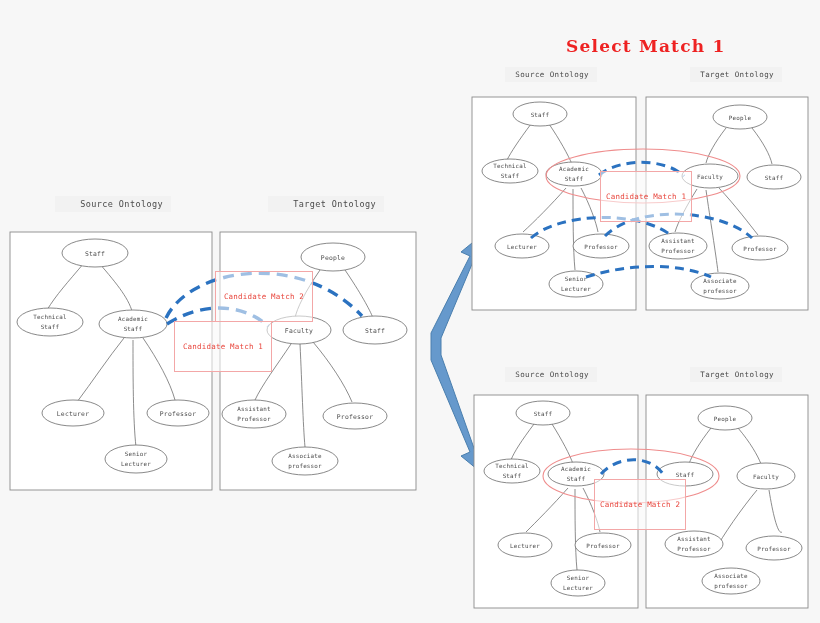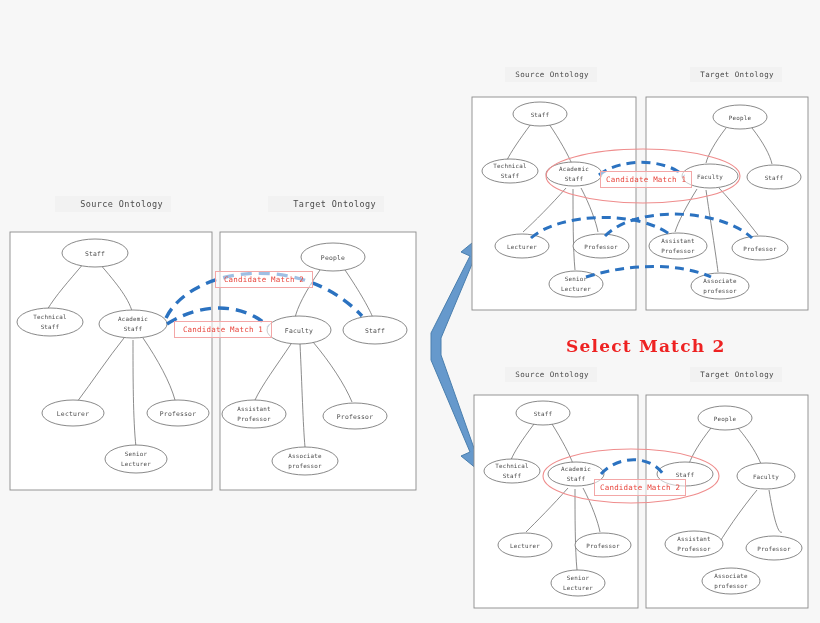--- a/index.html
+++ b/index.html
@@ -34,21 +34,21 @@
     white-space:nowrap;
   }
   .match-tag{
     position:absolute;
     border:1px solid #f3a7a7;
     background:rgba(255,255,255,0.55);
     color:#e8453c;
     font-family:"DejaVu Sans Mono", monospace;
     font-size:7.5px;
     letter-spacing:0.2px;
-    padding:3px 5px;
+    padding:20px 5px;
     white-space:nowrap;
     text-align:center;
     filter:blur(0.25px);
   }
   text.nodelbl{
     font-family:"DejaVu Sans Mono", monospace;
     fill:#4c4c4c;
     font-size:6.4px;
     text-anchor:middle;
     letter-spacing:0.2px;
@@ -132,20 +132,21 @@
     <path class="dashlink" d="M167,324 C205,300 245,305 268,326"></path>
   </svg>
 
   <div class="match-tag" style="left:215px;top:271px;width:86px;">Candidate Match 2</div>
   <div class="match-tag" style="left:174px;top:321px;width:86px;">Candidate Match 1</div>
 
   <svg class="layer">
     <polygon class="arrow" points="483,234 461,252 470,256 431,333 431,360 470,452 461,456 483,474 484,447 475,451 441,355 441,338 475,257 484,261"></polygon>
   </svg>
 
+  <div class="section-title" style="left:566px;top:36px;">Select Match 1</div>
   <div class="panel-label" style="left:505px;top:67px;width:76px;font-size:7.5px;">Source Ontology</div>
   <div class="panel-label" style="left:690px;top:67px;width:76px;font-size:7.5px;">Target Ontology</div>
 
   <svg class="layer">
     <rect class="panelbox" x="472" y="97" width="164" height="213"></rect>
     <rect class="panelbox" x="646" y="97" width="162" height="213"></rect>
 
     <path class="edge" d="M531,124 C519,140 511,152 507,160"></path>
     <path class="edge" d="M549,124 C560,140 568,155 572,164"></path>
     <path class="edge" d="M566,188 C551,205 534,222 523,232"></path>
@@ -202,21 +203,20 @@
     <path class="dashlink thin" d="M599,175 C620,158 665,158 684,176"></path>
     <path class="dashlink thin" d="M531,238 C560,212 640,210 672,236"></path>
     <path class="dashlink thin" d="M605,236 C635,205 720,208 752,238"></path>
     <path class="dashlink thin" d="M586,277 C630,263 680,263 711,277"></path>
 
     <ellipse class="highlight" cx="643" cy="176" rx="97" ry="27"></ellipse>
   </svg>
 
   <div class="match-tag" style="left:600px;top:171px;width:80px;">Candidate Match 1</div>
 
-  <div class="section-title" style="left:566px;top:336px;">Select Match 2</div>
   <div class="panel-label" style="left:505px;top:367px;width:76px;font-size:7.5px;">Source Ontology</div>
   <div class="panel-label" style="left:690px;top:367px;width:76px;font-size:7.5px;">Target Ontology</div>
 
   <svg class="layer">
     <rect class="panelbox" x="474" y="395" width="164" height="213"></rect>
     <rect class="panelbox" x="646" y="395" width="162" height="213"></rect>
 
     <path class="edge" d="M534,424 C522,440 514,452 511,460"></path>
     <path class="edge" d="M552,424 C562,440 570,455 573,464"></path>
     <path class="edge" d="M568,488 C553,505 536,522 526,532"></path>

